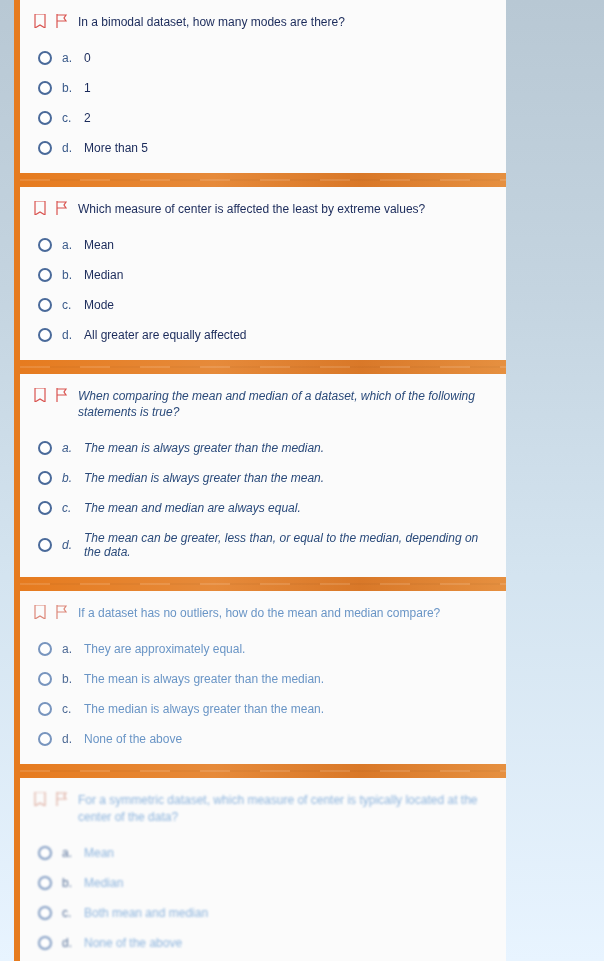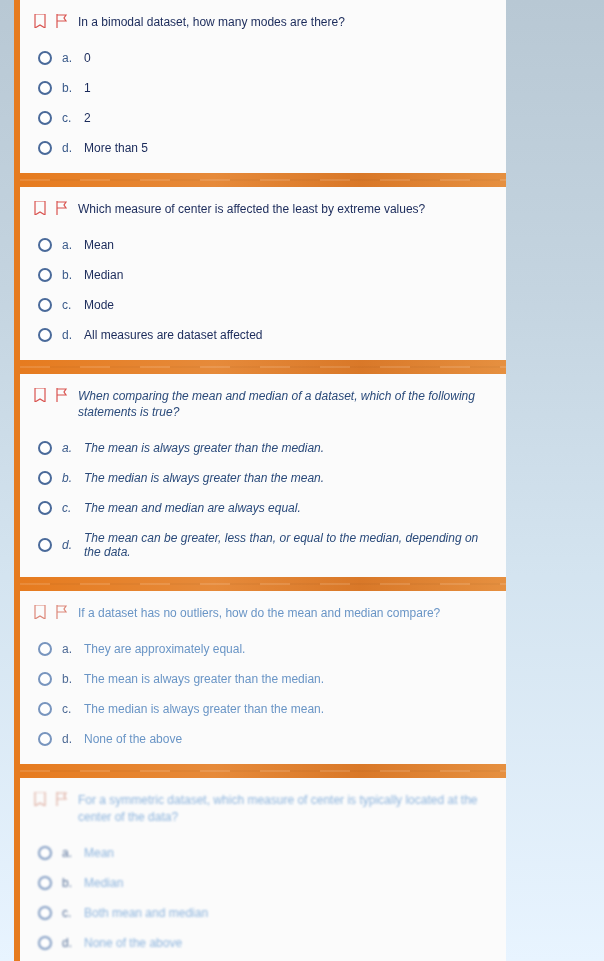--- a/index.html
+++ b/index.html
@@ -160,21 +160,21 @@
       <span class="opt-text">Median</span>
     </div>
     <div class="option-row">
       <span class="radio"></span>
       <span class="opt-letter">c.</span>
       <span class="opt-text">Mode</span>
     </div>
     <div class="option-row">
       <span class="radio"></span>
       <span class="opt-letter">d.</span>
-      <span class="opt-text">All measures are dataset affected</span>
+      <span class="opt-text">All greater are equally affected</span>
     </div>
   </div>
   <div class="separator"></div>
 
   <div class="panel q3">
     <div class="q-header">
       <span class="icon bookmark-icon">
         <svg viewBox="0 0 12 14">
             <path d="M1 0h10v14l-5-3-5 3z" fill="none" stroke="#d9534f" stroke-width="1.2"></path>
           </svg>

